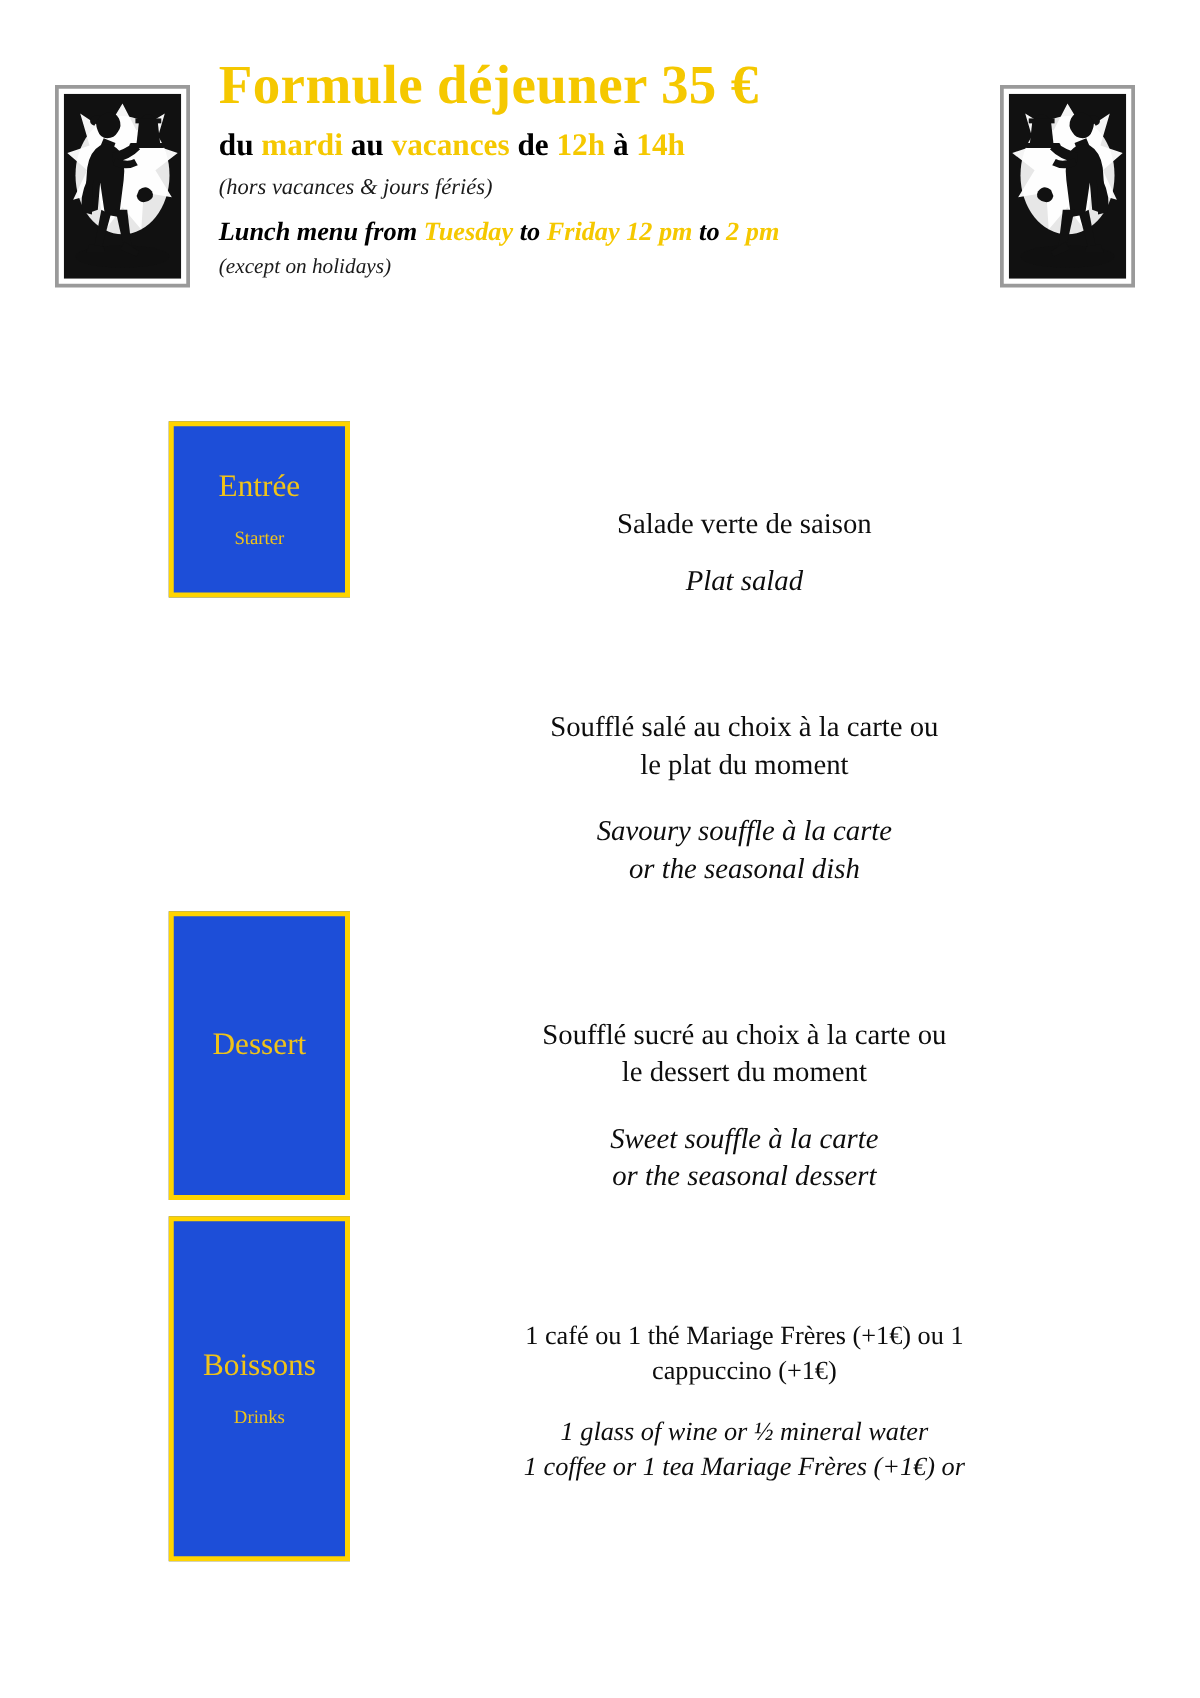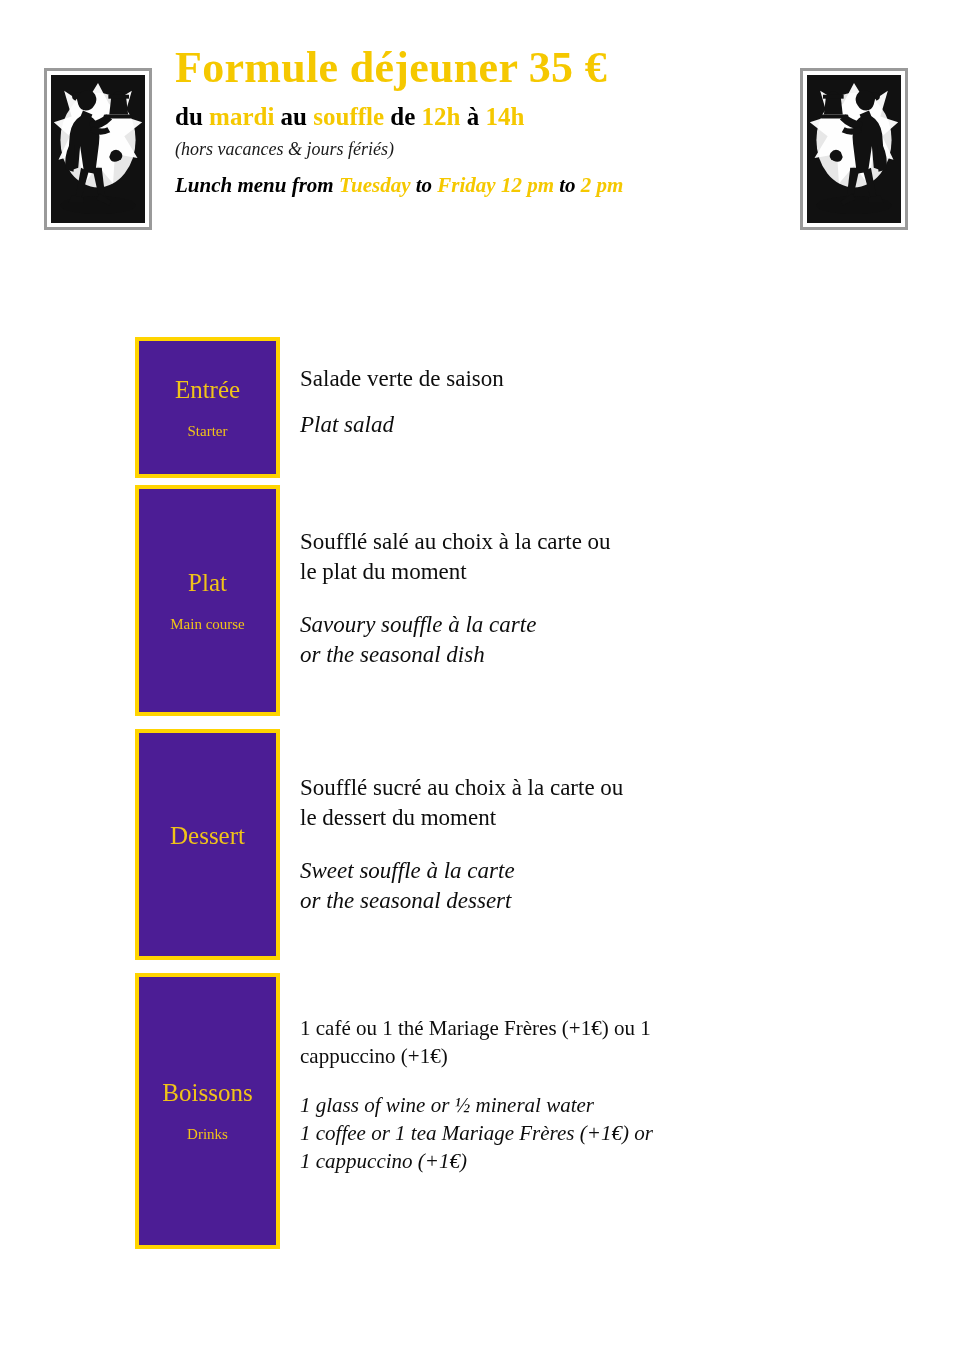--- a/index.html
+++ b/index.html
@@ -102,21 +102,21 @@
   .menu-row {
     position: absolute;
     left: 0;
     width: 960px;
   }
 
   .cat-box {
     position: absolute;
     left: 135px;
     width: 145px;
-    background: #4c1d95;
+    background: #1d4ed8;
     border: 4px solid #ffd400;
     box-sizing: border-box;
     display: flex;
     flex-direction: column;
     align-items: center;
     justify-content: center;
     text-align: center;
   }
   .cat-fr {
     color: #f0c319;
@@ -125,23 +125,24 @@
   }
   .cat-en {
     color: #f0c319;
     font-size: 15px;
     line-height: 1.2;
     margin-top: 18px;
   }
 
   .desc {
     position: absolute;
-    left: 300px;
+    left: 288px;
     width: 615px;
-    text-align: left;
+    text-align: center;
+    margin-top: 40px;
   }
   .desc-fr {
     font-size: 23px;
     line-height: 1.32;
     color: #0d0d0d;
   }
   .desc-en {
     font-size: 23px;
     font-style: italic;
     line-height: 1.32;
@@ -191,26 +192,27 @@
       <path d="M22 122 l12 2 l1 5 l-16 0 Z" fill="#111111"></path>
       <path d="M52 120 l12 8 l-2 4 l-14 -6 Z" fill="#111111"></path>
 
       <path d="M64 78 q6 -5 11 1 q3 5 -3 8 q-8 3 -10 -4 Z" fill="#111111"></path>
     </svg>
   </div>
 
   <div id="header-text">
     <div id="menu-title">Formule déjeuner 35 €</div>
 
-    <div id="line-fr"><span>du </span><span class="g">mardi</span><span> au </span><span class="g">souffle</span><span> de </span><span class="g">12h</span><span> à </span><span class="g">14h</span></div>
+    <div id="line-fr"><span>du </span><span class="g">mardi</span><span> au </span><span class="g">vacances</span><span> de </span><span class="g">12h</span><span> à </span><span class="g">14h</span></div>
 
     <div id="line-fr-note">(hors vacances &amp; jours fériés)</div>
 
     <div id="line-en"><span>Lunch menu from </span><span class="g">Tuesday</span><span> to </span><span class="g">Friday 12 pm</span><span> to </span><span class="g">2 pm</span></div>
 
+    <div id="line-en-note">(except on holidays)</div>
   </div>
 
   <div class="logo-frame" id="logo-right">
     <svg viewBox="0 0 100 150" preserveAspectRatio="none">
       <rect x="0" y="0" width="100" height="150" fill="#111111"></rect>
       <path d="M50 8 L62 30 L86 16 L78 42 L97 48 L78 62 L92 84 L68 80 L66 110 L50 92 L34 112 L30 80 L8 86 L20 62 L3 48 L22 42 L14 16 L36 30 Z" fill="#ffffff" opacity="0.96"></path>
       <ellipse cx="50" cy="66" rx="40" ry="48" fill="#ffffff" opacity="0.9"></ellipse>
       <ellipse cx="50" cy="132" rx="40" ry="9" fill="#111111" opacity="0.85"></ellipse>
       <path d="M29 30 q-4 -9 4 -13 q9 -5 14 3 q3 6 -1 11 q-3 5 -9 5 q-6 0 -8 -6 Z" fill="#111111"></path>
       <path d="M26 26 q-5 -2 -3 -6 q3 -4 8 -2 Z" fill="#111111"></path>
@@ -241,24 +243,20 @@
       <div class="cat-en">Starter</div>
     </div>
     <div class="desc" style="top:27px;">
       <div class="desc-fr">Salade verte de saison</div>
       <div class="gap-sm"></div>
       <div class="desc-en">Plat salad</div>
     </div>
   </div>
 
   <div class="menu-row" style="top:148px;height:231px;">
-    <div class="cat-box" style="top:0px;height:231px;">
-      <div class="cat-fr">Plat</div>
-      <div class="cat-en">Main course</div>
-    </div>
     <div class="desc" style="top:42px;">
       <div class="desc-fr">Soufflé salé au choix à la carte ou</div>
       <div class="desc-fr">le plat du moment</div>
       <div class="gap-md"></div>
       <div class="desc-en">Savoury souffle à la carte</div>
       <div class="desc-en">or the seasonal dish</div>
     </div>
   </div>
 
   <div class="menu-row" style="top:392px;height:231px;">
@@ -279,17 +277,16 @@
     <div class="cat-box" style="top:0px;height:276px;">
       <div class="cat-fr">Boissons</div>
       <div class="cat-en">Drinks</div>
     </div>
     <div class="desc" style="top:42px;">
       <div class="desc-fr small">1 café ou 1 thé Mariage Frères (+1€) ou 1</div>
       <div class="desc-fr small">cappuccino (+1€)</div>
       <div class="gap-md"></div>
       <div class="desc-en small">1 glass of wine or ½ mineral water</div>
       <div class="desc-en small">1 coffee or 1 tea Mariage Frères (+1€) or</div>
-      <div class="desc-en small">1 cappuccino (+1€)</div>
     </div>
   </div>
 
 </div>
 
 </body></html>

